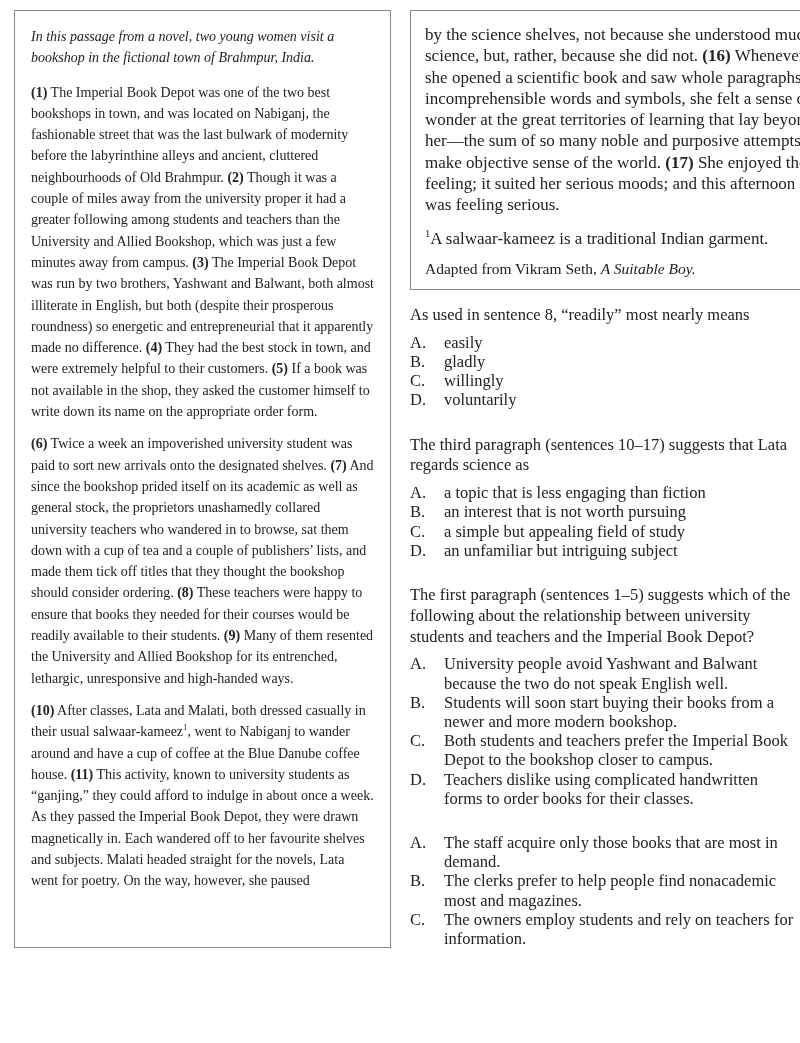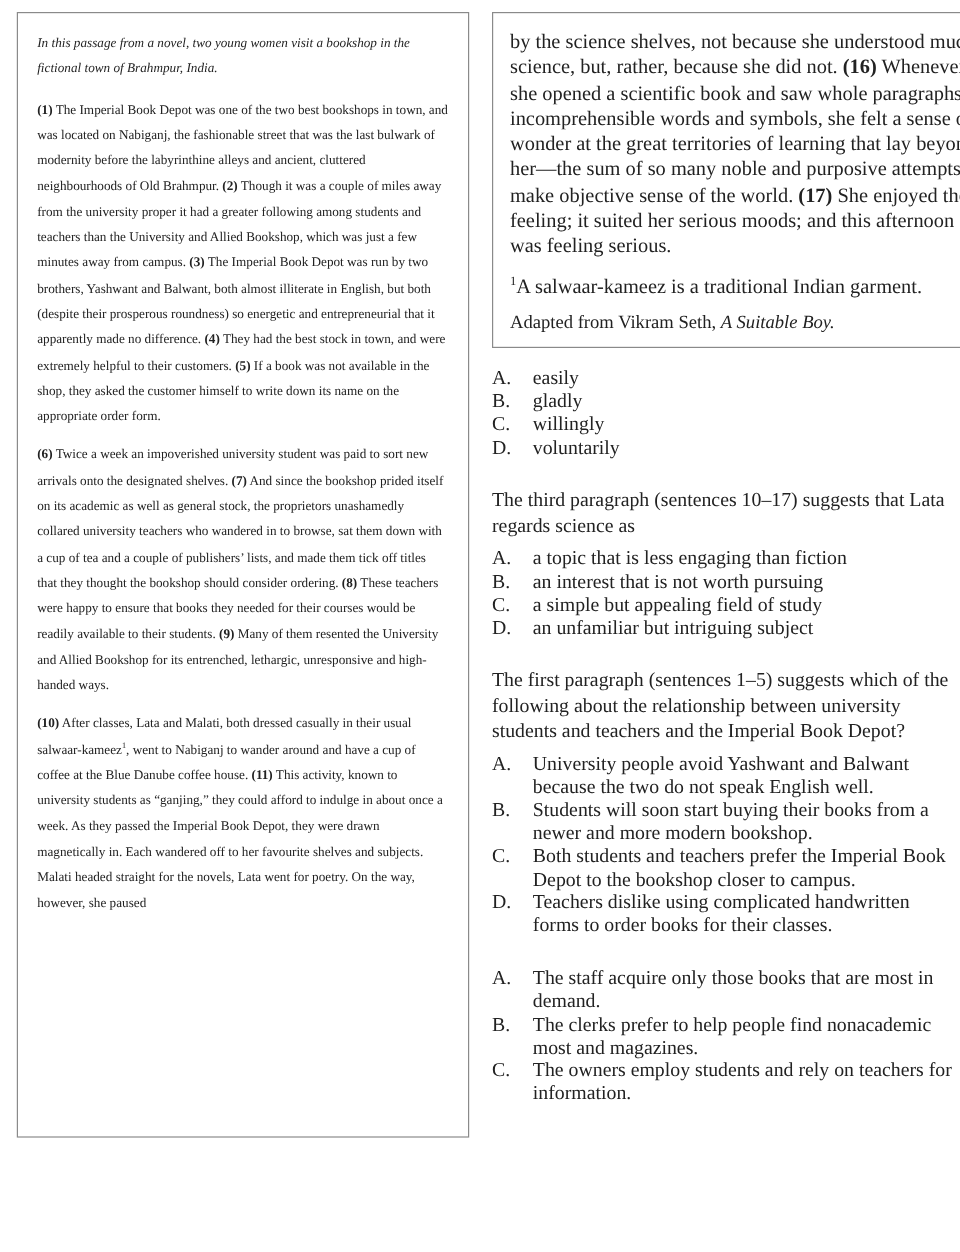--- a/index.html
+++ b/index.html
@@ -10,21 +10,21 @@
     -webkit-font-smoothing:antialiased;
   }
   .page{position:relative;width:800px;height:1043px;background:var(--background,#fff);}
   .passage-box{
     border:1px solid var(--border,#8a8a8a);
     box-sizing:border-box;background:#fff;
   }
   .passage-box.left{
     position:absolute;left:14px;top:10px;width:377px;height:938px;
     padding:15px 16px;overflow:hidden;
-    font-size:11px;line-height:21.3px;
+    font-size:14px;line-height:21.3px;
   }
   .right-col{position:absolute;left:410px;top:10px;width:384px;}
   .passage-box.right{
     width:428px;padding:13px 14px 10px;margin:0 0 15px 0;
     font-size:17px;line-height:21.3px;
   }
   .intro{font-style:italic;margin:0 0 13px 0;}
   p.passage-p{margin:0 0 11px 0;}
   p.passage-p:last-child{margin-bottom:0;}
   b{font-weight:700;}
@@ -56,20 +56,21 @@
     <div class="passage-box right">
       <div>
           <p class="passage-p">by the science shelves, not because she understood much science, but, rather, because she did not. <b>(16)</b> Whenever she opened a scientific book and saw whole paragraphs of incomprehensible words and symbols, she felt a sense of wonder at the great territories of learning that lay beyond her—the sum of so many noble and purposive attempts to make objective sense of the world. <b>(17)</b> She enjoyed the feeling; it suited her serious moods; and this afternoon she was feeling serious.</p>
         </div>
       <p class="footnote"><sup>1</sup>A salwaar-kameez is a traditional Indian garment.</p>
       <p class="attribution">Adapted from Vikram Seth, <i>A Suitable Boy.</i></p>
     </div>
 
     <div class="questions">
         <div class="question">
+          <div class="q-prompt">As used in sentence 8, “readily” most nearly means</div>
           <div class="choice">
             <span class="choice-letter">A.</span>
             <span class="choice-text">easily</span>
           </div>
           <div class="choice">
             <span class="choice-letter">B.</span>
             <span class="choice-text">gladly</span>
           </div>
           <div class="choice">
             <span class="choice-letter">C.</span>

